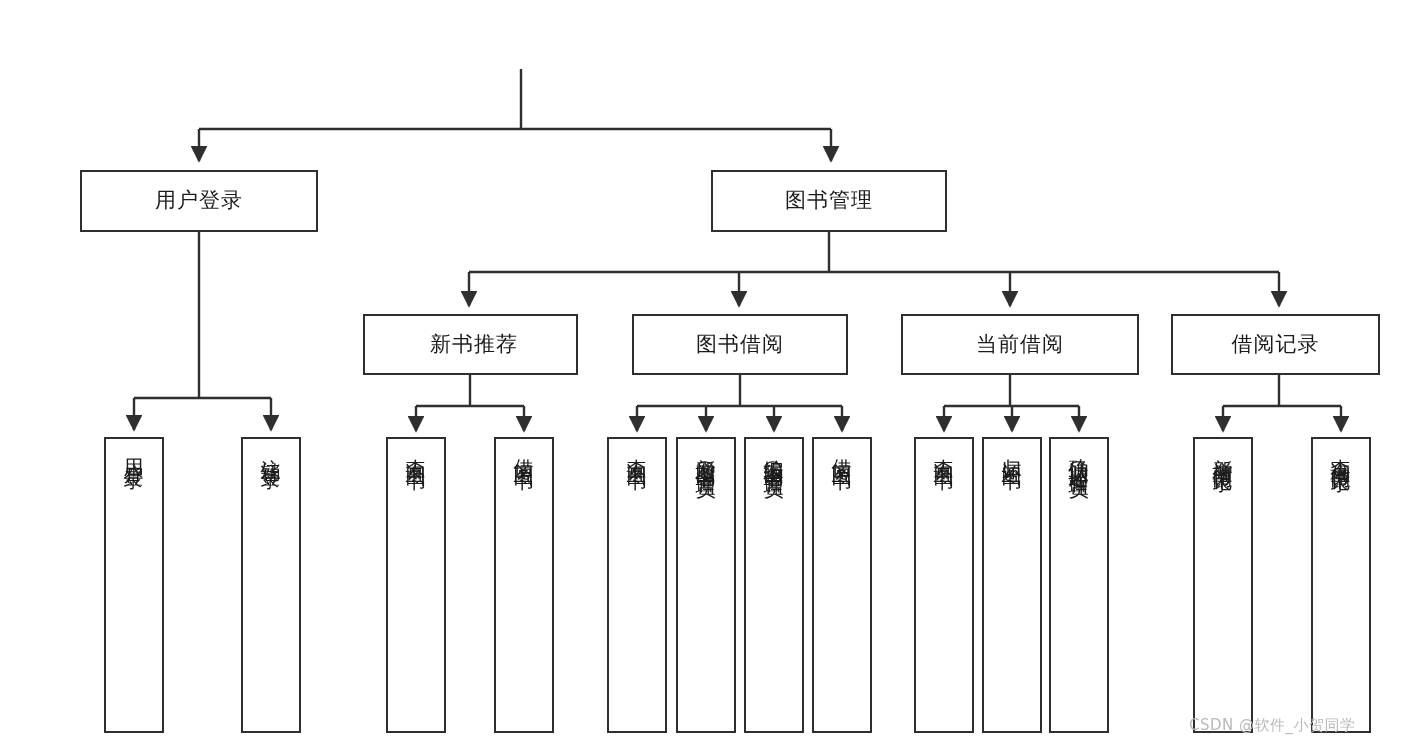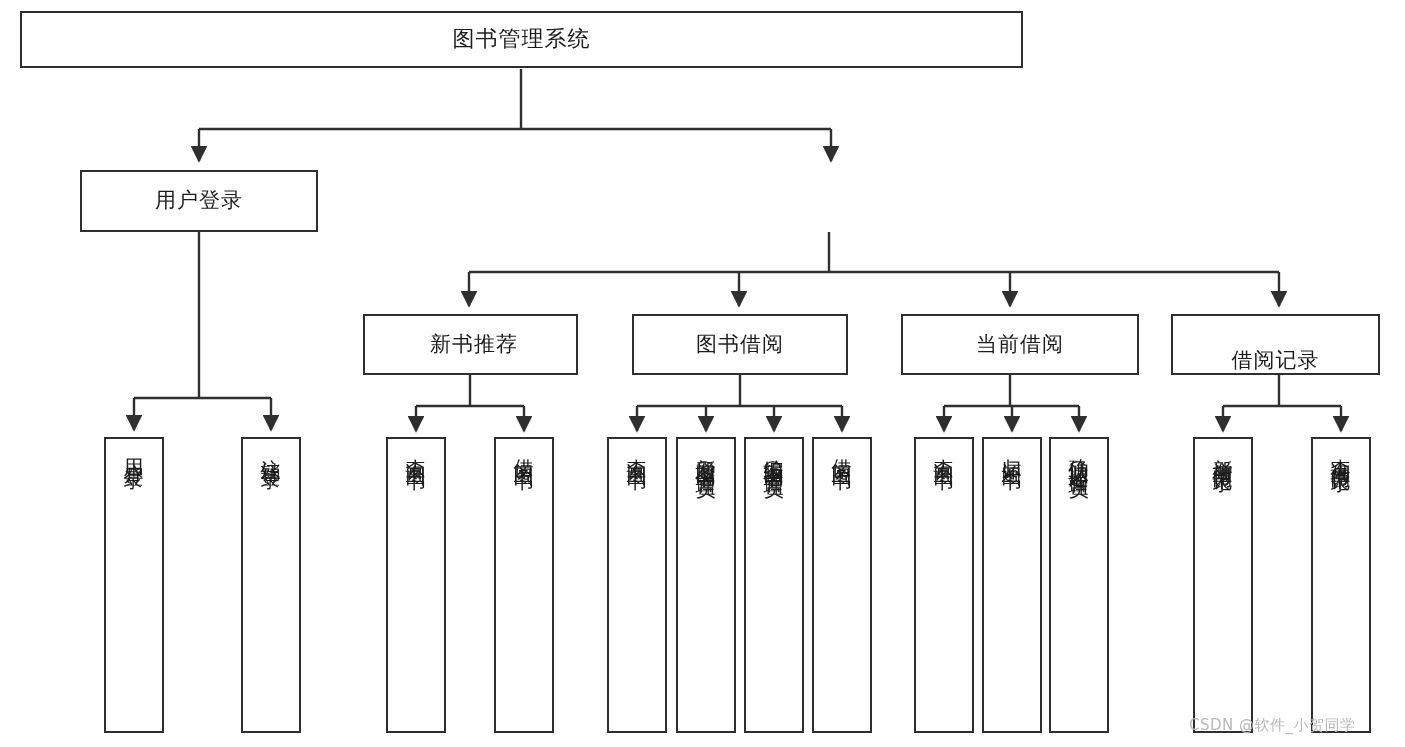--- a/index.html
+++ b/index.html
@@ -126,38 +126,38 @@
       <path d="M 1012 406 L 1012 431" marker-end="url(#arrow)"></path>
       <path d="M 1079 406 L 1079 431" marker-end="url(#arrow)"></path>
 
       <path d="M 1279 375 L 1279 406"></path>
       <path d="M 1223 406 L 1341 406"></path>
       <path d="M 1223 406 L 1223 431" marker-end="url(#arrow)"></path>
       <path d="M 1341 406 L 1341 431" marker-end="url(#arrow)"></path>
     </g>
   </svg>
 
-  <div class="node root horiz" style="left:20px; top:11px; width:1003px; height:57px;">
-    <span class="label">图书管理系统</span>
-  </div>
 
   <div class="node horiz" style="left:80px; top:170px; width:238px; height:62px;">
     <span class="label">用户登录</span>
   </div>
+  <div class="node horiz" style="left:711px; top:170px; width:236px; height:62px;">
+    <span class="label">图书管理</span>
+  </div>
 
   <div class="node horiz" style="left:363px; top:314px; width:215px; height:61px;padding-left:7px;">
     <span class="label">新书推荐</span>
   </div>
   <div class="node horiz" style="left:632px; top:314px; width:216px; height:61px;">
     <span class="label">图书借阅</span>
   </div>
   <div class="node horiz" style="left:901px; top:314px; width:238px; height:61px;">
     <span class="label">当前借阅</span>
   </div>
-  <div class="node horiz" style="left:1171px; top:314px; width:209px; height:61px;align-items:flex-end;">
+  <div class="node horiz" style="left:1171px; top:314px; width:209px; height:61px;">
     <span class="label">借阅记录</span>
   </div>
 
   <div class="node leaf" style="left:104px; top:437px; width:60px; height:296px;">
     <span class="label">用户登录</span>
   </div>
   <div class="node leaf" style="left:241px; top:437px; width:60px; height:296px;">
     <span class="label">注销登录</span>
   </div>
 

